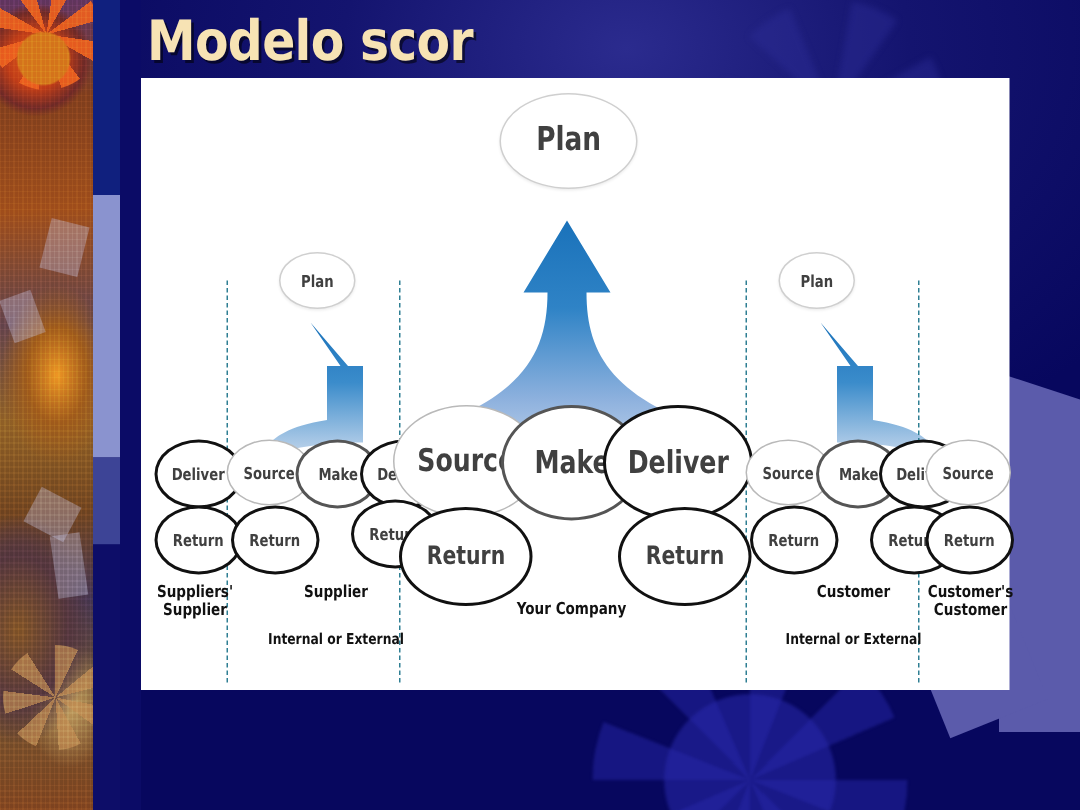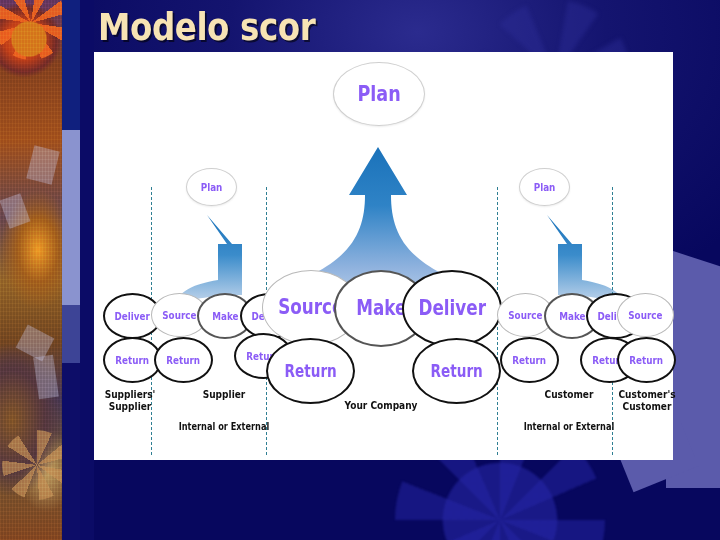--- a/index.html
+++ b/index.html
@@ -133,21 +133,21 @@
   }
   .dg{position:absolute;inset:0;}
 
   .dash{position:absolute;width:0;border-left:1px dashed #2f7f93;}
 
   
   .oval{
     position:absolute;border-radius:50%;background:#fff;
     display:flex;align-items:center;justify-content:center;
     font-family:"DejaVu Sans",sans-serif;font-weight:bold;
-    color:#8b5cf6;text-align:center;line-height:1;
+    color:#404040;text-align:center;line-height:1;
   }
   .ov-lt{border:1.6px solid #b9b9b9;}
   .ov-dk{border:2.4px solid #111;}
   .ov-md{border:2px solid #555;}
   .ov-plan{border:1.6px solid #cfcfcf;box-shadow:0 1px 2px rgba(0,0,0,.08);}
   .otxt{transform:scaleX(.8);white-space:nowrap;}
 
   .lbl{
     position:absolute;font-family:"DejaVu Sans",sans-serif;font-weight:bold;
     color:#111;text-align:center;line-height:1.12;

